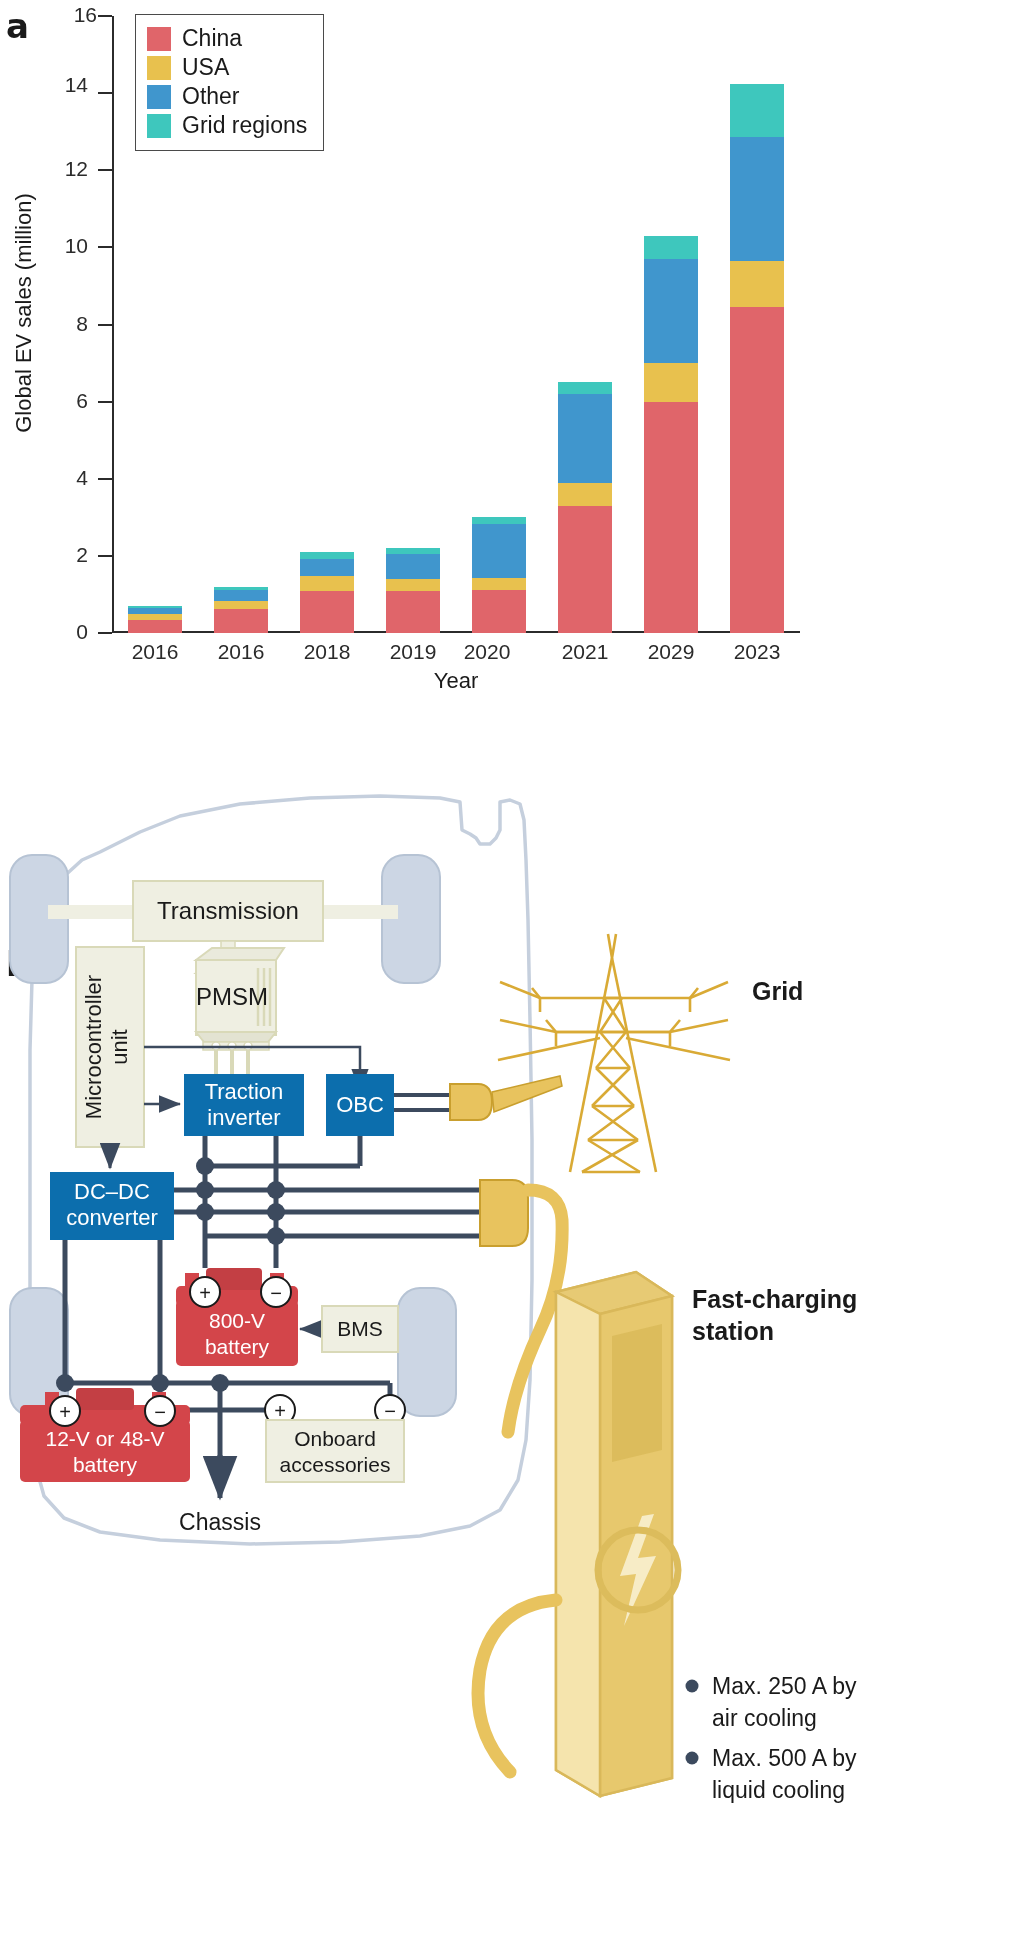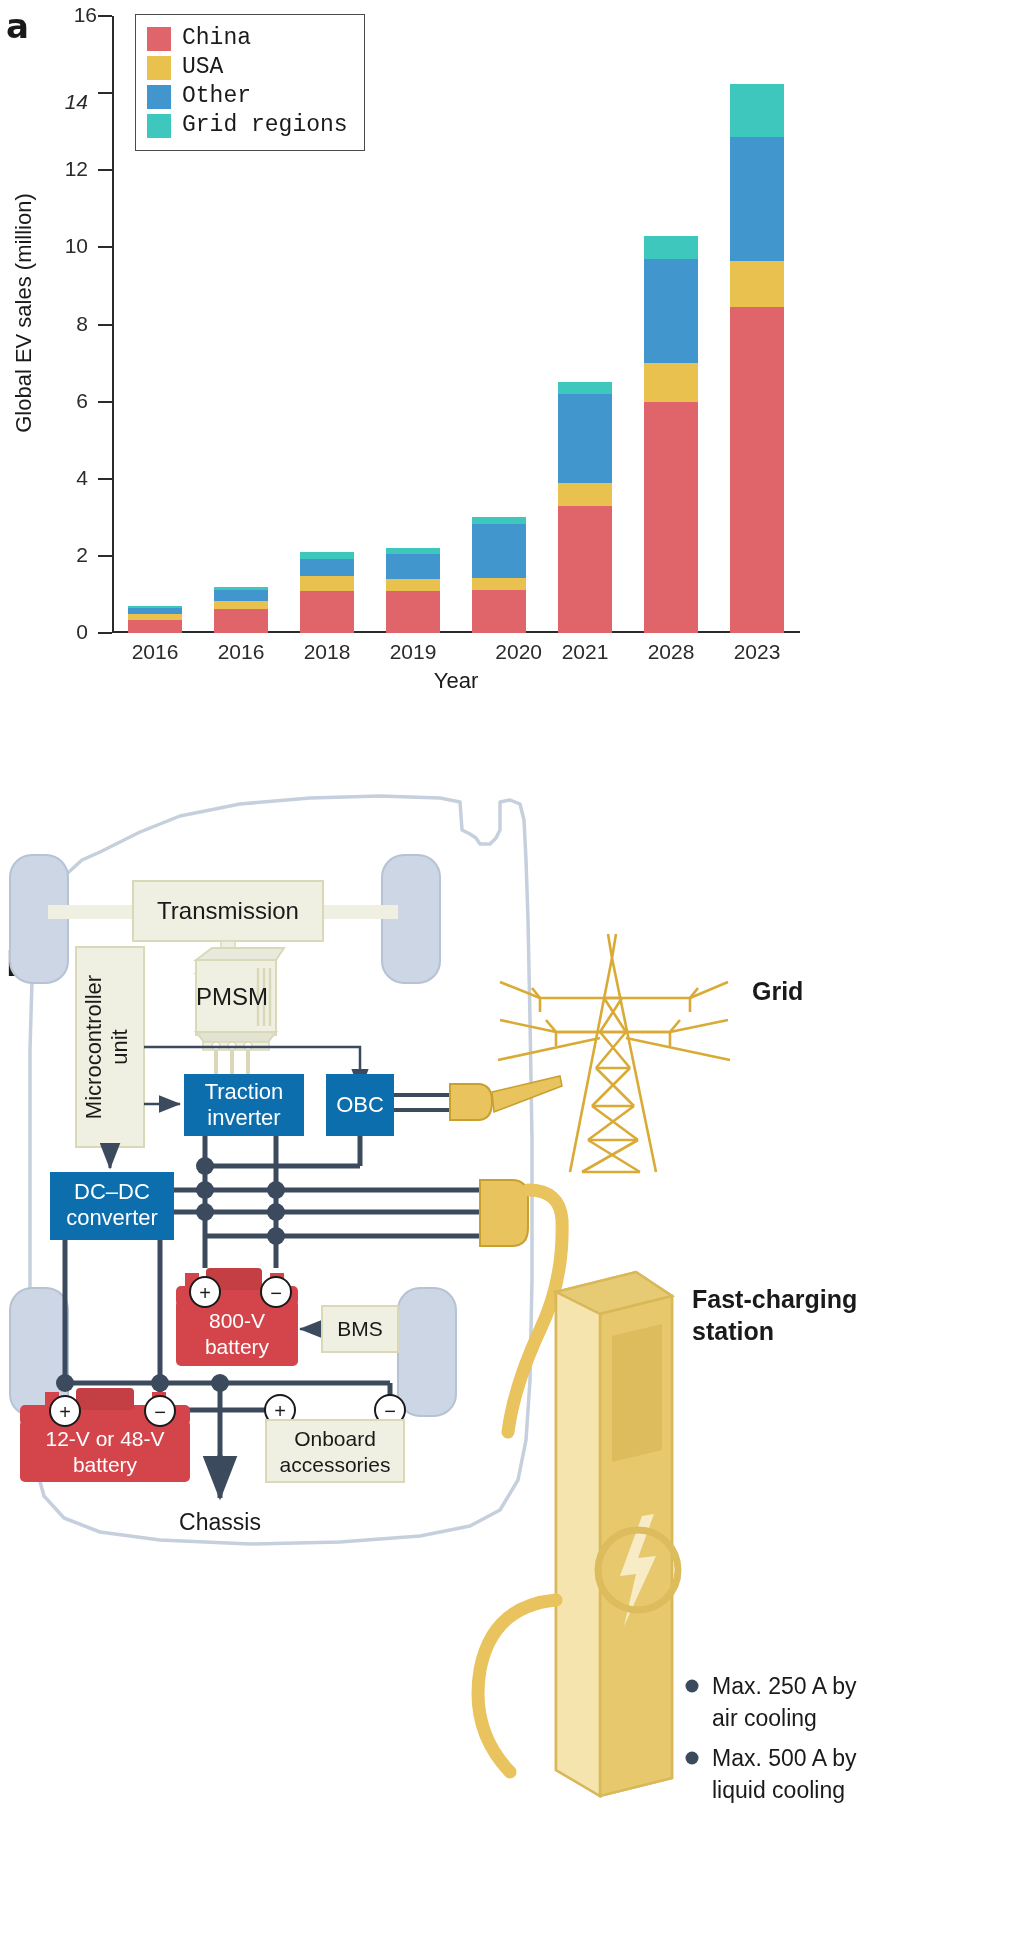--- a/index.html
+++ b/index.html
@@ -70,21 +70,21 @@
   .bar-seg { position:absolute; left:0; width:100%; }
 
   
   #chart-legend {
     position:absolute;
     left:135px; top:14px;
     border:1.5px solid #4a4a4a;
     background:#ffffff;
     padding:9px 16px 10px 11px;
   }
-  .legend-row { display:flex; align-items:center; height:29px;font-family:Liberation Mono, monospace; }
+  .legend-row { display:flex; align-items:center; height:29px; }
   .legend-swatch { width:24px; height:24px; margin-right:11px; flex:0 0 auto; }
   .legend-label { font-size:23px; color:#1a1a1a; line-height:1; }
 
   
   #panel-b { position:absolute; left:0; top:720px; width:1034px; height:1229px;text-align:right; }
   #panel-b svg { position:absolute; left:0; top:0; }
 
   .dgm-text { font-family:"Liberation Sans", sans-serif; }
 </style>
 </head>
@@ -108,32 +108,32 @@
       <div class="y-tick-label" style="top: 478.75px; left: 44px;">4</div>
       <div class="y-tick" style="top: 400.625px;"></div>
       <div class="y-tick-label" style="top: 401.625px; left: 44px;">6</div>
       <div class="y-tick" style="top: 323.5px;"></div>
       <div class="y-tick-label" style="top: 324.5px; left: 44px;">8</div>
       <div class="y-tick" style="top: 246.375px;"></div>
       <div class="y-tick-label" style="top: 247.375px; left: 44px;">10</div>
       <div class="y-tick" style="top: 169.25px;"></div>
       <div class="y-tick-label" style="top: 170.25px; left: 44px;">12</div>
       <div class="y-tick" style="top: 92.125px;"></div>
-      <div class="y-tick-label" style="top: 103px; left: 44px; font-style: italic;">14</div>
+      <div class="y-tick-label" style="top: 86px; left: 44px;">14</div>
       <div class="y-tick" style="top: 15px;"></div>
       <div class="y-tick-label" style="top: 16px; left: 53px;">16</div>
     </div>
   <div id="x-ticks">
       <div class="x-tick-label" style="left: 112px;">2016</div>
       <div class="x-tick-label" style="left: 198px;">2016</div>
       <div class="x-tick-label" style="left: 284px;">2018</div>
       <div class="x-tick-label" style="left: 370px;">2019</div>
-      <div class="x-tick-label" style="left: 456px; text-align: right;">2020</div>
+      <div class="x-tick-label" style="left: 444px;">2020</div>
       <div class="x-tick-label" style="left: 542px;">2021</div>
-      <div class="x-tick-label" style="left: 628px;">2028</div>
+      <div class="x-tick-label" style="left: 628px;">2029</div>
       <div class="x-tick-label" style="left: 714px;">2023</div>
     </div>
 
   <div id="chart-plot">
       <div class="bar-group" style="left: 15.91px; width: 54.18px; height: 27.3794px;">
         <div class="bar-seg" style="bottom: 0px; height: 13.1113px; background: rgb(224, 101, 106);"></div>
         <div class="bar-seg" style="bottom: 13.1113px; height: 6.17px; background: rgb(232, 193, 78);"></div>
         <div class="bar-seg" style="bottom: 19.2812px; height: 6.17px; background: rgb(64, 150, 205);"></div>
         <div class="bar-seg" style="bottom: 25.4513px; height: 1.92813px; background: rgb(62, 199, 189);"></div>
       </div>

